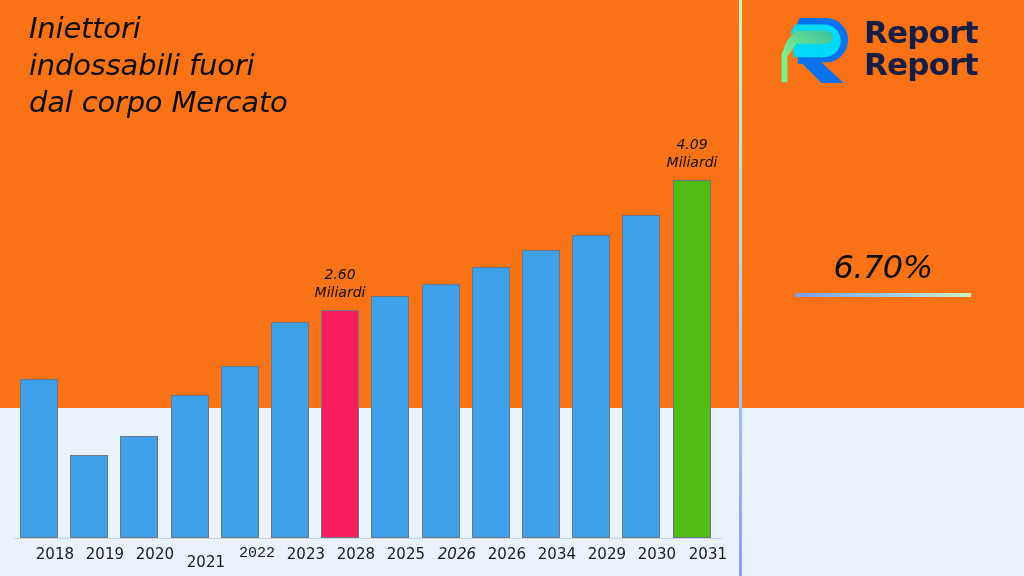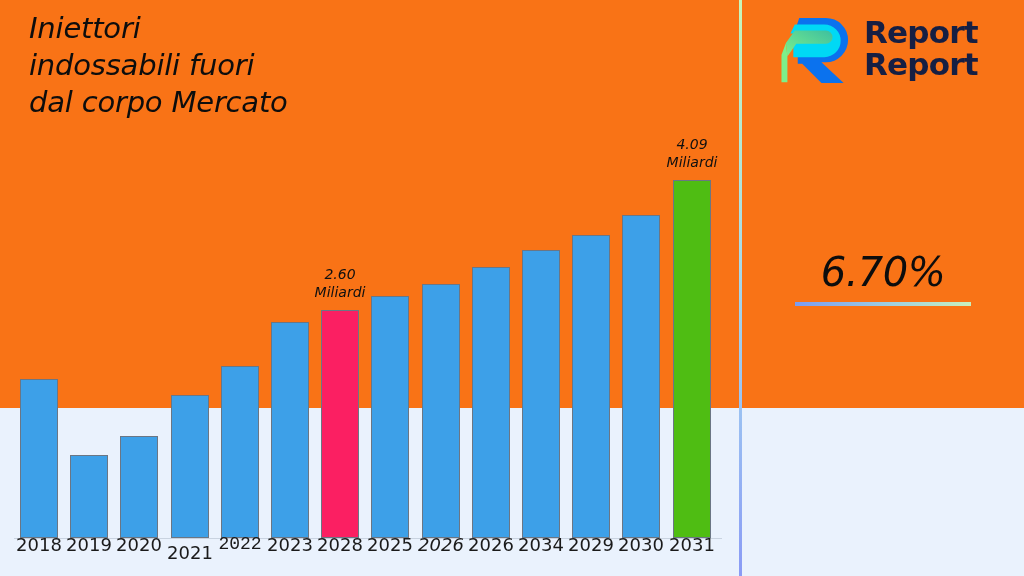--- a/index.html
+++ b/index.html
@@ -74,24 +74,24 @@
     text-align: center;
     font-size: 14px;
     font-style: italic;
     line-height: 1.25;
     color: #101010;
     white-space: pre-line;
   }
 
   .tick-label {
     position: absolute;
-    top: 534px;
+    top: 545px;
     width: 70px;
-    text-align: center;
-    font-size: 18px;
+    text-align: right;
+    font-size: 15px;
     color: #1a1a1a;
     font-family: "DejaVu Sans", sans-serif;
   }
 
   
   .divider {
     position: absolute;
     left: 739px;
     top: 0;
     width: 3px;
@@ -132,21 +132,21 @@
   .logo-text span { display: block; }
 
   .cagr-block {
     position: absolute;
     left: 0;
     top: 250px;
     width: 282px;
     text-align: center;
   }
   .cagr-value {
-    font-size: 40px;
+    font-size: 32px;
     font-style: italic;
     color: #0d0d0d;
     letter-spacing: -0.5px;
     line-height: 1.1;
     text-align: center;
   }
   .cagr-rule {
     margin: 8px auto 6px auto;
     width: 176px;
     height: 4px;

